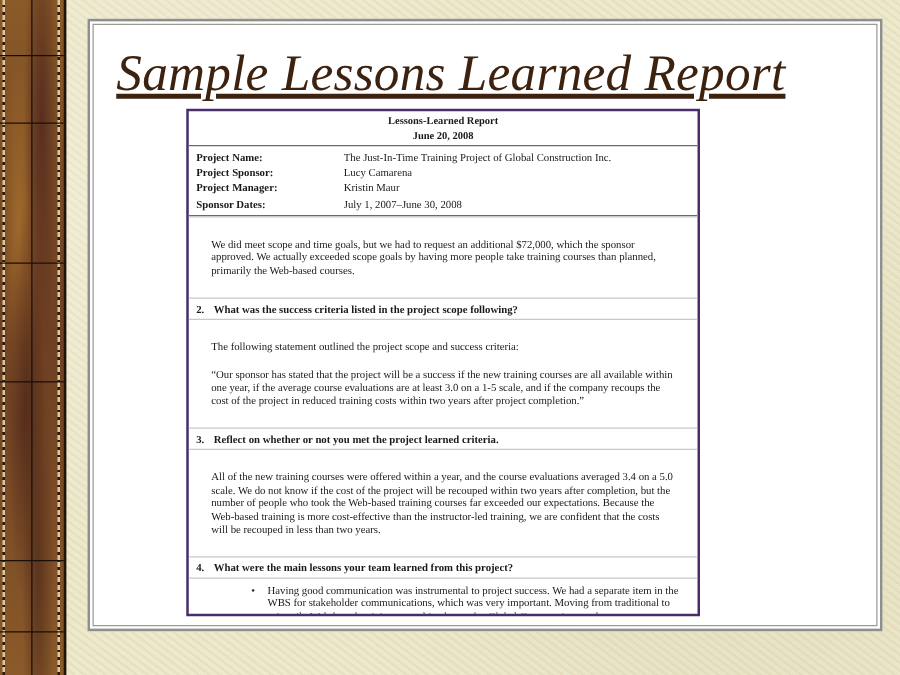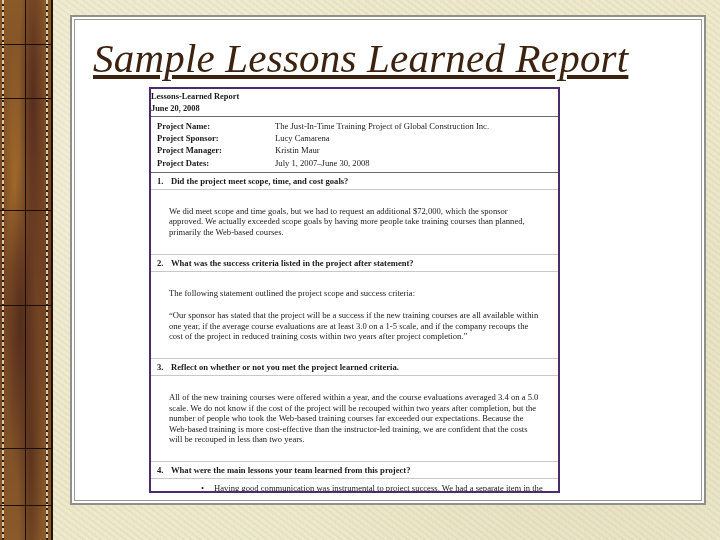--- a/index.html
+++ b/index.html
@@ -96,20 +96,21 @@
       box-sizing: border-box;
       border: 2px solid #4a2c6a;
       background: #ffffff;
       color: #1a1a1a;
       font-family: "Liberation Serif", serif;
       font-size: 8.6px;
       line-height: 10.6px;
       overflow: hidden;
     }
     .report-header {
+      text-align: center;
       font-weight: bold;
       padding-top: 2px;
       line-height: 12px;
       font-size: 8.4px;
       height: 25px;
     }
     .divider {
       height: 1px;
       background: #6a6a6a;
       margin: 0;
@@ -194,37 +195,34 @@
       </div>
       <div class="info-row">
         <span class="info-label">Project Sponsor:</span>
         <span class="info-value">Lucy Camarena</span>
       </div>
       <div class="info-row">
         <span class="info-label">Project Manager:</span>
         <span class="info-value">Kristin Maur</span>
       </div>
       <div class="info-row">
-        <span class="info-label">Project Dates:</span>
+        <span class="info-label">Sponsor Dates:</span>
         <span class="info-value">July 1, 2007–June 30, 2008</span>
       </div>
     </div>
     <div class="divider"></div>
 
+    <div class="faint-divider"></div>
+    <div class="section-body">
+      <p>We did meet scope and time goals, but we had to request an additional $72,000, which the sponsor approved. We actually exceeded scope goals by having more people take training courses than planned, primarily the Web-based courses.</p>
+    </div>
+    <div class="faint-divider"></div>
+
     <div class="section-q">
-      <span class="num">1.</span><span>Did the project meet scope, time, and cost goals?</span>
-    </div>
-    <div class="faint-divider"></div>
-    <div class="section-body">
-      <p>We did meet scope and time goals, but we had to request an additional $72,000, which the sponsor approved. We actually exceeded scope goals by having more people take training courses than planned, primarily the Web-based courses.</p>
-    </div>
-    <div class="faint-divider"></div>
-
-    <div class="section-q">
-      <span class="num">2.</span><span>What was the success criteria listed in the project after statement?</span>
+      <span class="num">2.</span><span>What was the success criteria listed in the project scope following?</span>
     </div>
     <div class="faint-divider"></div>
     <div class="section-body">
       <p>The following statement outlined the project scope and success criteria:</p>
       <p>“Our sponsor has stated that the project will be a success if the new training courses are all available within one year, if the average course evaluations are at least 3.0 on a 1-5 scale, and if the company recoups the cost of the project in reduced training costs within two years after project completion.”</p>
     </div>
     <div class="faint-divider"></div>
 
     <div class="section-q">
       <span class="num">3.</span><span>Reflect on whether or not you met the project learned criteria.</span>

